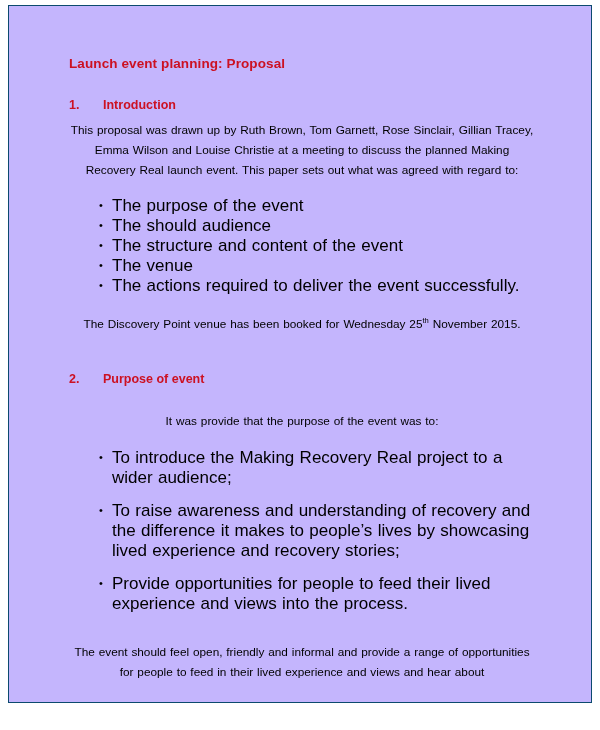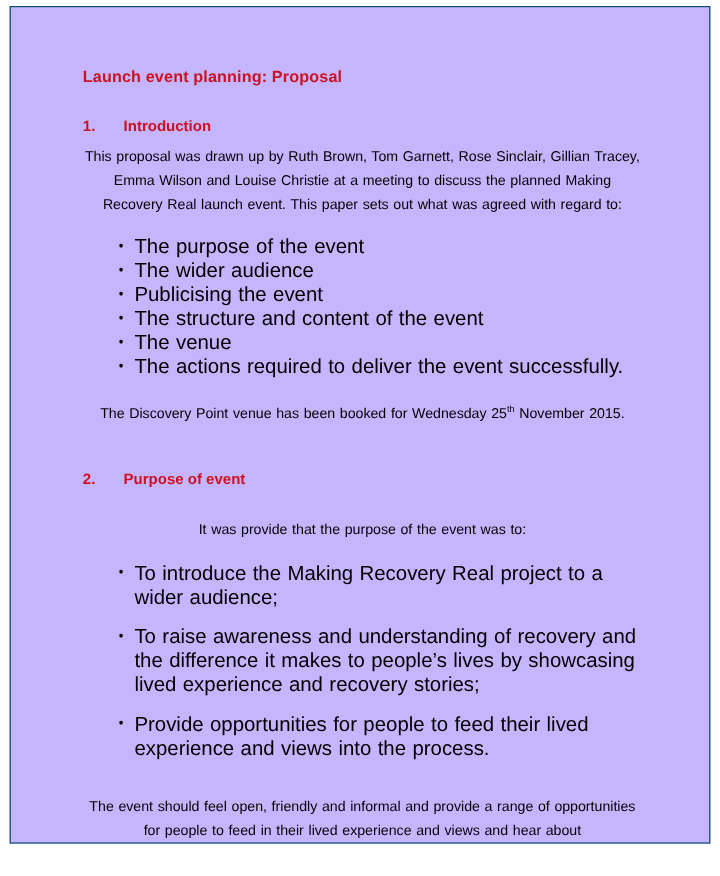--- a/index.html
+++ b/index.html
@@ -118,22 +118,21 @@
       <span class="num">1.</span>
       <span class="label">Introduction</span>
     </div>
 
     <p class="body">This proposal was drawn up by Ruth Brown, Tom Garnett, Rose Sinclair, Gillian Tracey, Emma Wilson and Louise Christie at a meeting to  discuss the planned Making Recovery Real launch event. This paper sets out what was agreed with regard to:</p>
 
     <div class="sp-intro-to-bullets"></div>
 
     <ul class="bullets tight">
       <li>The purpose of the event</li>
-      <li>The wider audience</li>
-      <li>Publicising the event</li>
+      <li>The should audience</li>
       <li>The structure  and content of the event</li>
       <li>The venue</li>
       <li>The actions required to deliver the event successfully.</li>
     </ul>
 
     <div class="sp-bullets-to-venue"></div>
 
     <p class="body"><span>The Discovery Point venue has been booked for Wednesday 25</span><sup>th</sup><span> November 2015.</span></p>
 
     <div class="sp-venue-to-sec2"></div>

